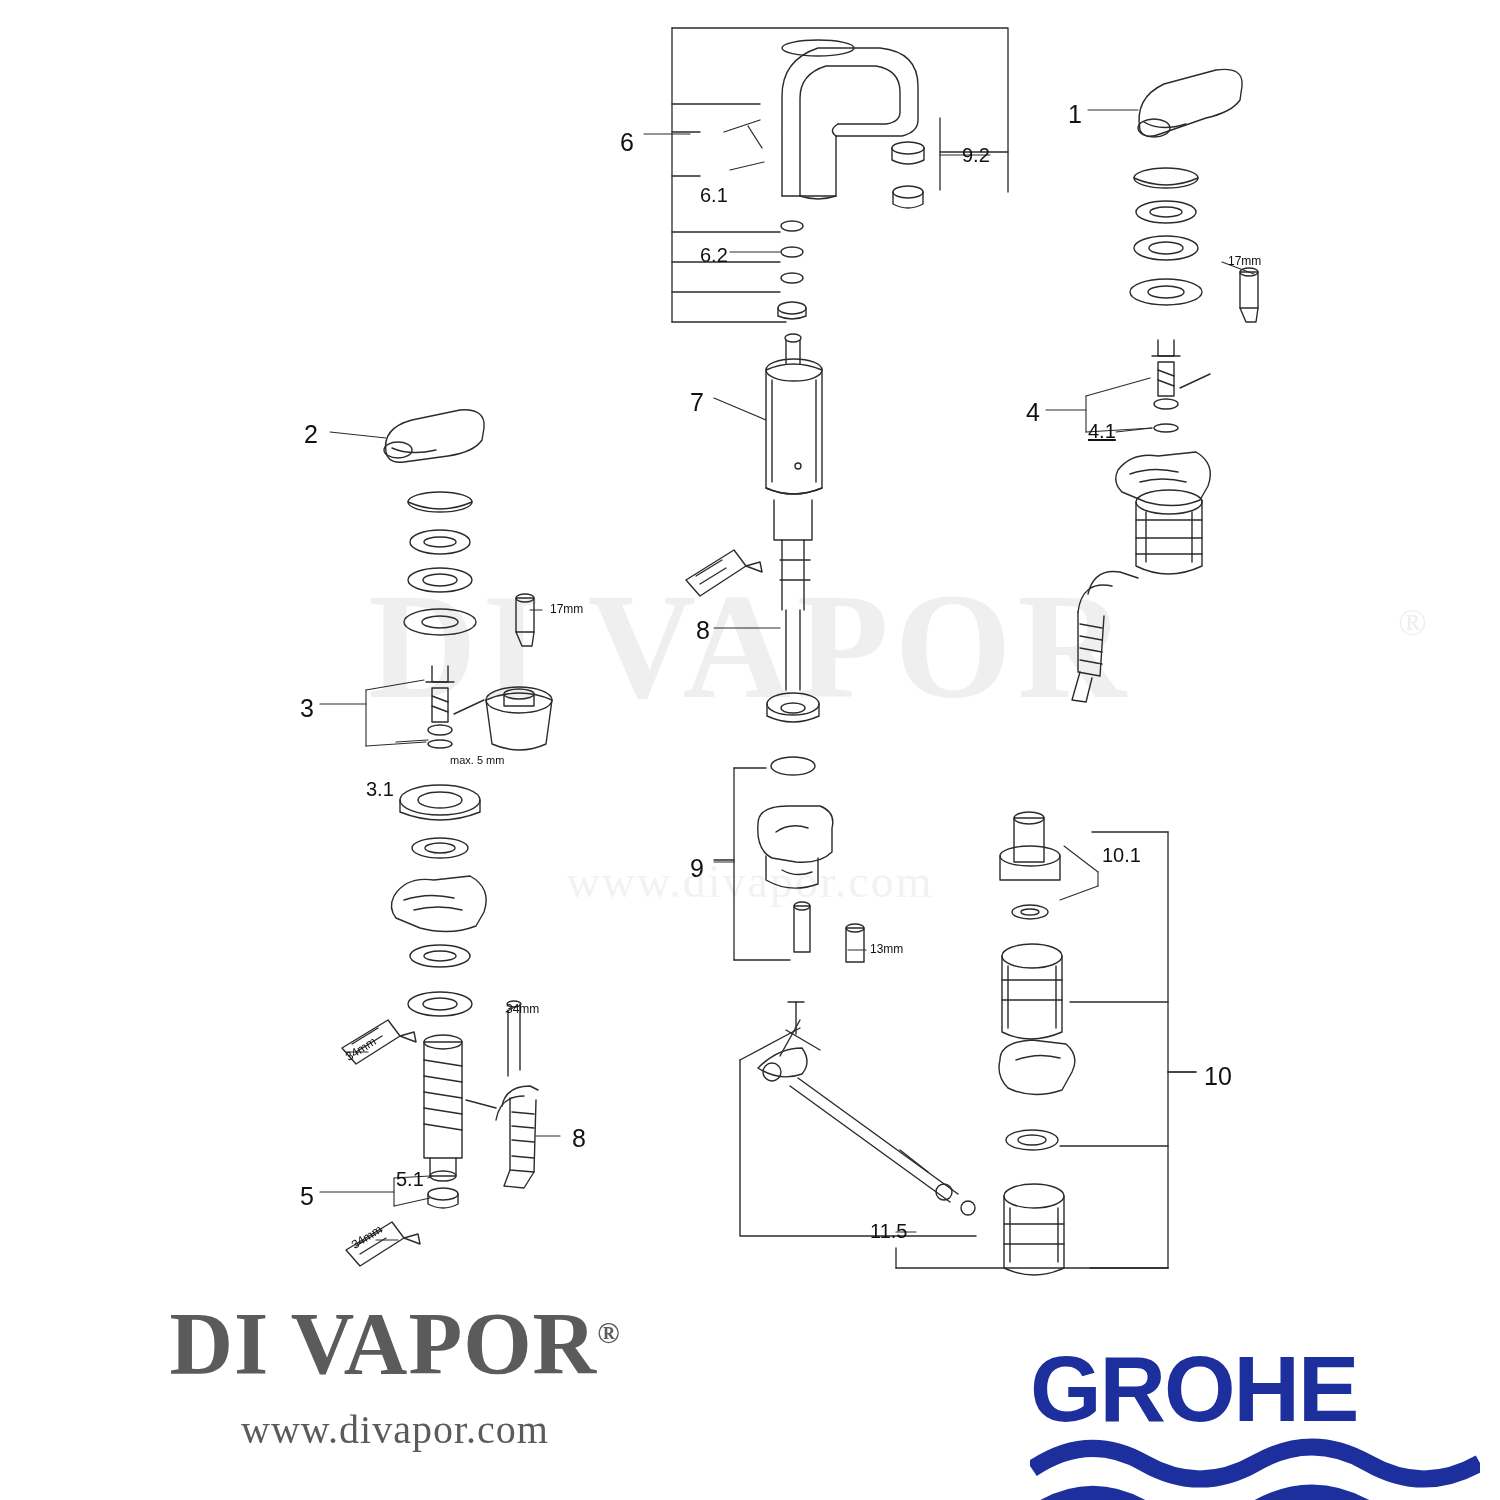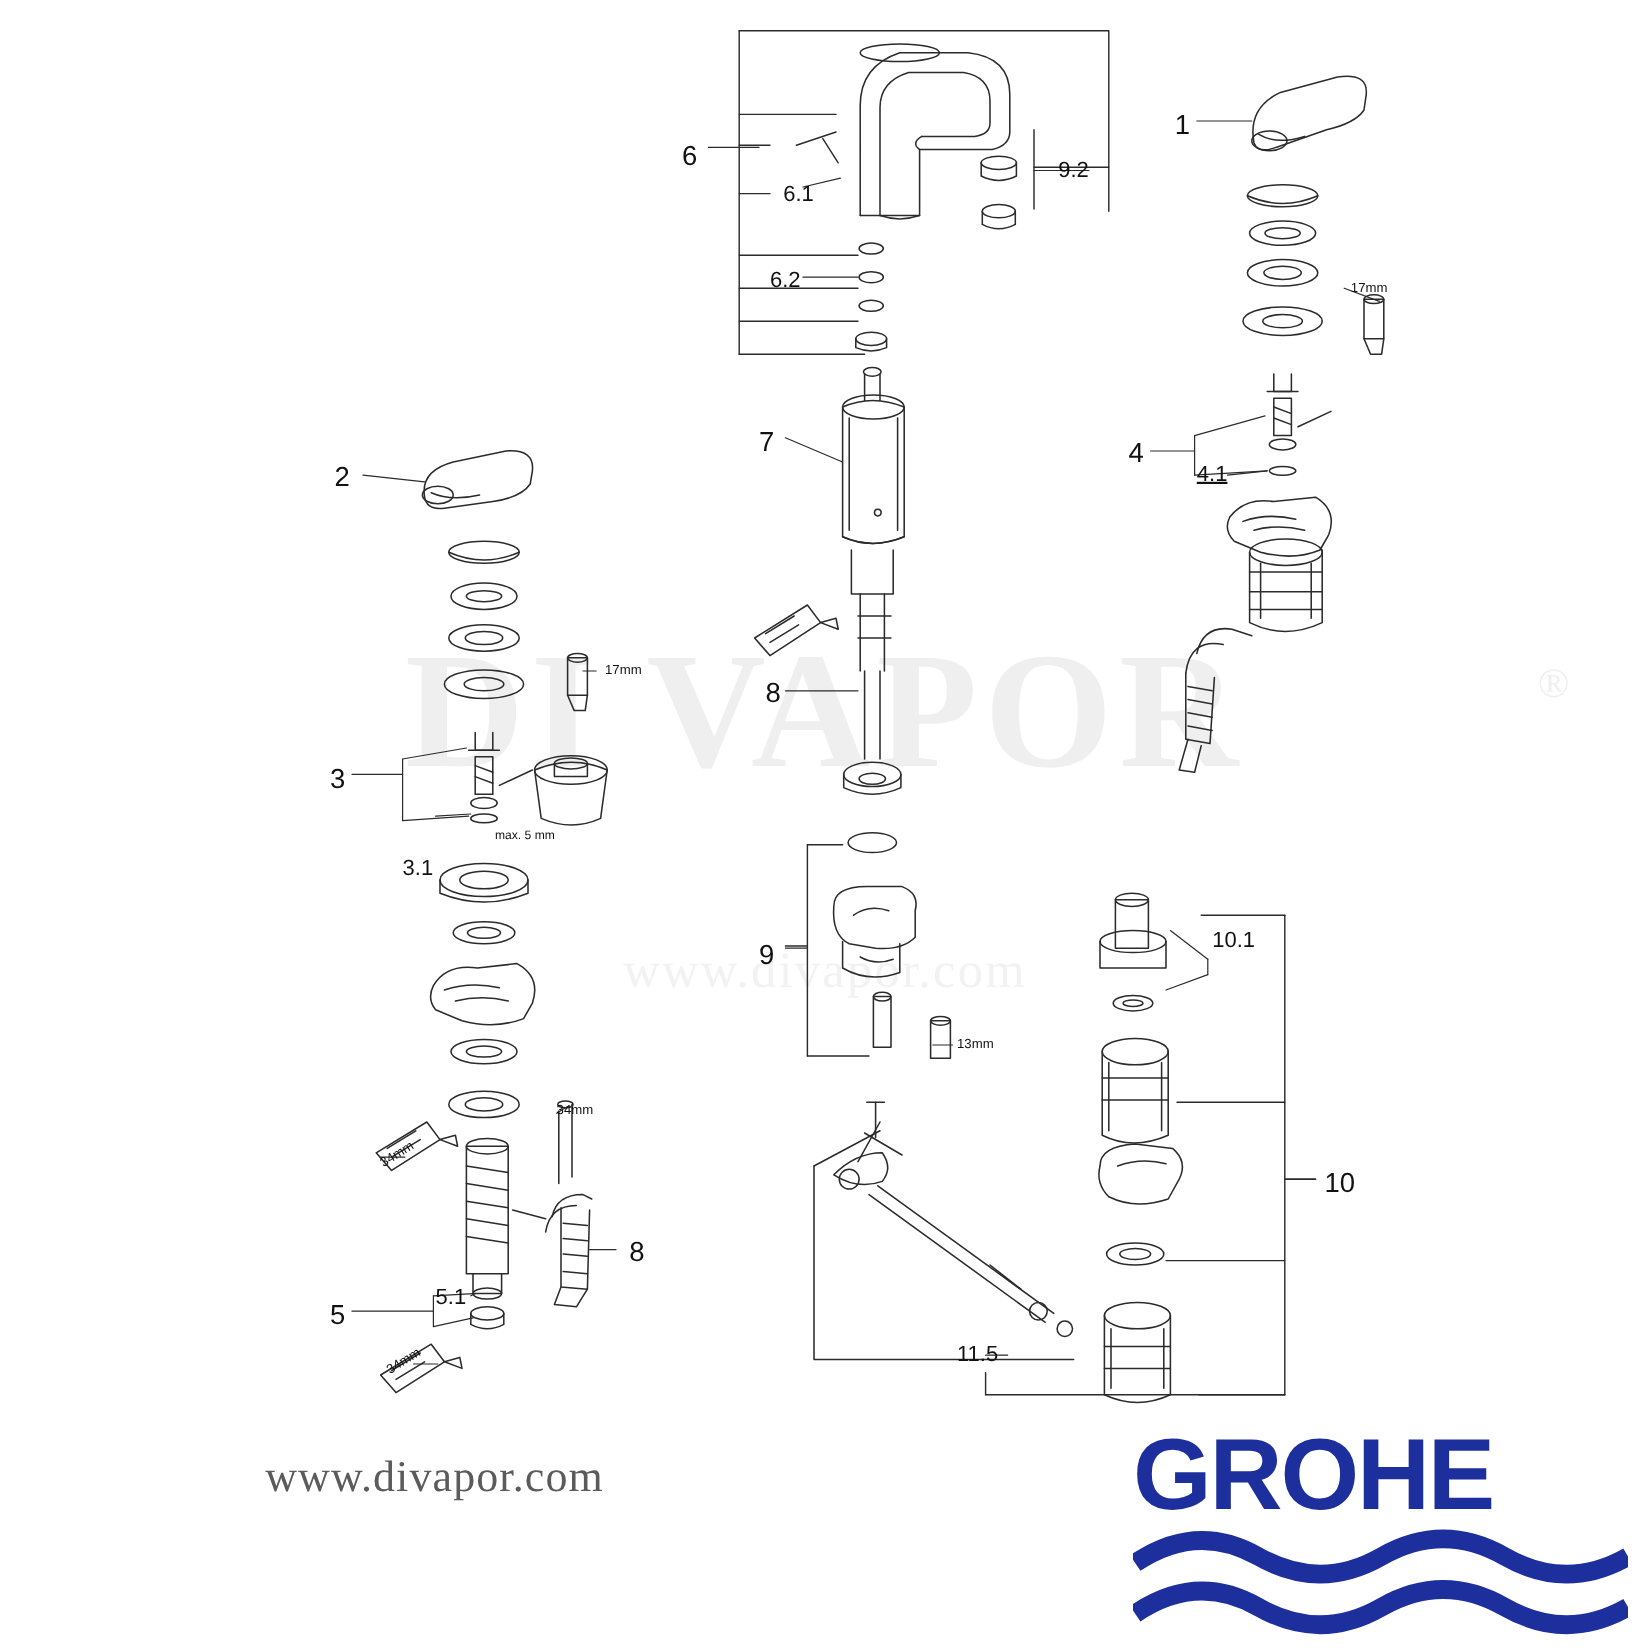--- a/index.html
+++ b/index.html
@@ -95,20 +95,21 @@
     width: 470px;
   }
   .brand-grohe .gr-name {
     font-family: "Liberation Sans", sans-serif;
     font-size: 92px;
     font-weight: bold;
     color: #1c2f9c;
     letter-spacing: -2px;
     line-height: 1.0;
     white-space: nowrap;
+    margin-top: 48px;
   }
   .callout {
     position: absolute;
     font-family: "Liberation Sans", sans-serif;
     color: #111;
     white-space: nowrap;
   }
   .c-lg { font-size: 25px; }
   .c-md { font-size: 20px; }
   .c-xs { font-size: 12px; }
@@ -433,21 +434,21 @@
         <path d="M896 1232 L916 1232"></path>
         <path d="M506 1012 L516 1006"></path>
         <path d="M368 1052 L346 1052"></path>
         <path d="M398 1240 L376 1240"></path>
       </g>
     </g>
   </svg>
 
   <div class="callout c-lg" style="left:1068px; top:100px;">1</div>
   <div class="callout c-lg" style="left:620px;  top:128px;">6</div>
-  <div class="callout c-md" style="left:700px;  top:166px;margin-left:12px;">6.1</div>
+  <div class="callout c-md" style="left:700px;  top:184px;">6.1</div>
   <div class="callout c-md" style="left:962px;  top:144px;">9.2</div>
   <div class="callout c-md" style="left:700px;  top:244px;">6.2</div>
   <div class="callout c-xs" style="left:1228px; top:254px;">17mm</div>
   <div class="callout c-lg" style="left:690px;  top:388px;">7</div>
   <div class="callout c-lg" style="left:1026px; top:398px;">4</div>
   <div class="callout c-md" style="left:1088px; top:420px;text-decoration:underline;">4.1</div>
   <div class="callout c-lg" style="left:304px;  top:420px;">2</div>
   <div class="callout c-xs" style="left:550px;  top:602px;">17mm</div>
   <div class="callout c-lg" style="left:696px;  top:616px;">8</div>
   <div class="callout c-lg" style="left:300px;  top:694px;">3</div>
@@ -459,20 +460,21 @@
   <div class="callout c-xs" style="left:506px; top:1002px;">34mm</div>
   <div class="callout c-lg" style="left:572px; top:1124px;">8</div>
   <div class="callout c-md" style="left:396px;  top:1168px;">5.1</div>
   <div class="callout c-lg" style="left:300px;  top:1182px;">5</div>
   <div class="callout c-md" style="left:870px;  top:1220px;">11.5</div>
   <div class="callout c-xs" style="left:350px; top:1230px; transform:rotate(-32deg);">34mm</div>
   <div class="callout c-xs" style="left:344px; top:1042px; transform:rotate(-32deg);">34mm</div>
   <div class="callout c-xs" style="left:450px; top:754px; font-size:11px;">max. 5 mm</div>
 
   <div class="brand-divapor">
+    <div class="dv-name"><span>DI VAPOR</span><span class="dv-reg">®</span></div>
     <div class="dv-url">www.divapor.com</div>
   </div>
 
   <div class="brand-grohe">
     <div class="gr-name">GROHE</div>
     <svg width="450" height="120" viewBox="0 0 450 120">
       <g fill="none" stroke="#1c2f9c" stroke-width="17" stroke-linecap="butt">
         <path d="M2 34 Q58 -4 114 28 Q170 60 226 28 Q282 -4 338 28 Q394 60 450 28"></path>
         <path d="M2 80 Q58 42 114 74 Q170 106 226 74 Q282 42 338 74 Q394 106 450 74"></path>
       </g>

